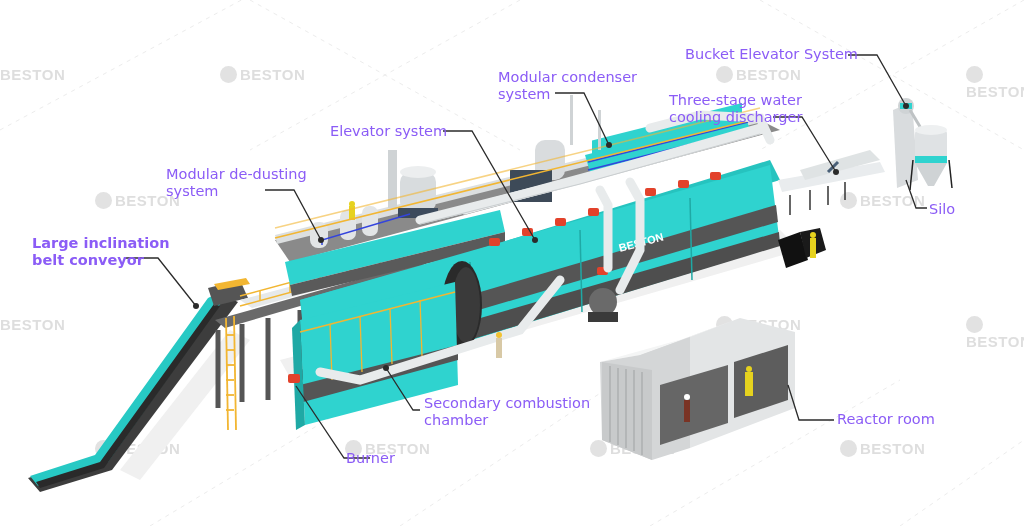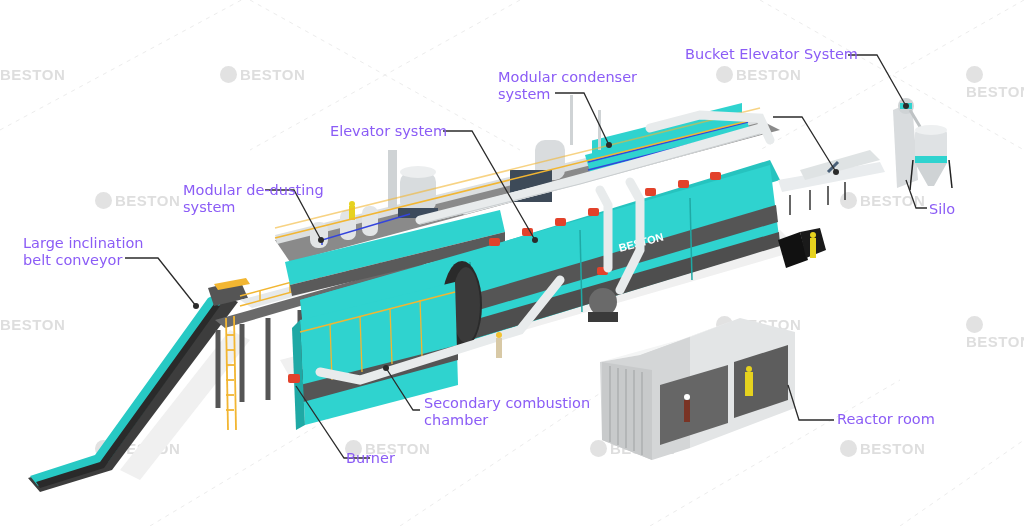--- a/index.html
+++ b/index.html
@@ -265,26 +265,30 @@
       <circle cx="196" cy="306" r="3"></circle>
       <circle cx="386" cy="368" r="3"></circle>
     </g>
   </svg>
 
   <div class="label" style="left:685px;top:46px;"><span>Bucket Elevator System</span></div>
   <div class="label" style="left:498px;top:69px;">
       <div>Modular condenser</div>
       <div>system</div>
     </div>
+  <div class="label" style="left:669px;top:92px;">
+      <div>Three-stage water</div>
+      <div>cooling discharger</div>
+    </div>
   <div class="label" style="left:330px;top:123px;"><span>Elevator system</span></div>
-  <div class="label" style="left:183px;top:166px;margin-top:16px;">
+  <div class="label" style="left:166px;top:166px;">
       <div>Modular de-dusting</div>
       <div>system</div>
     </div>
-  <div class="label" style="left:23px;top:235px;">
+  <div class="label" style="left:32px;top:235px;font-weight:bold;">
       <div>Large inclination</div>
       <div>belt conveyor</div>
     </div>
   <div class="label" style="left:929px;top:201px;"><span>Silo</span></div>
   <div class="label" style="left:424px;top:395px;">
       <div>Secondary combustion</div>
       <div>chamber</div>
     </div>
   <div class="label" style="left:837px;top:411px;"><span>Reactor room</span></div>
   <div class="label" style="left:346px;top:450px;"><span>Burner</span></div>

